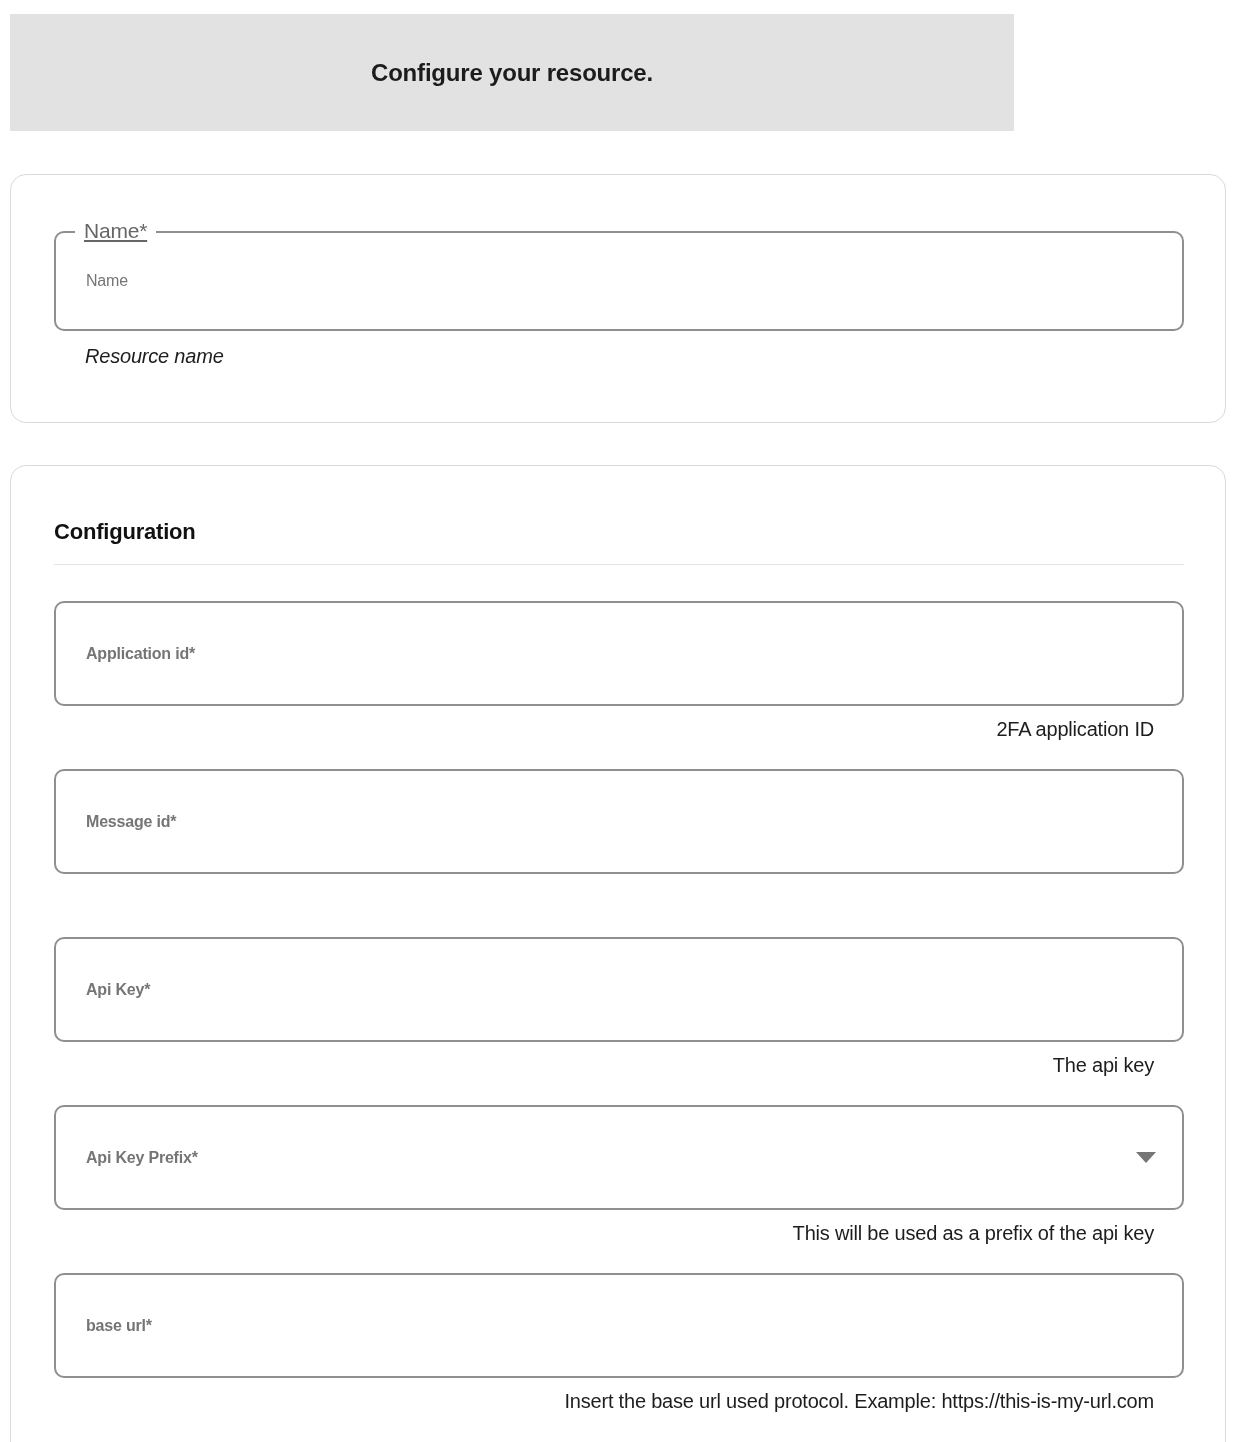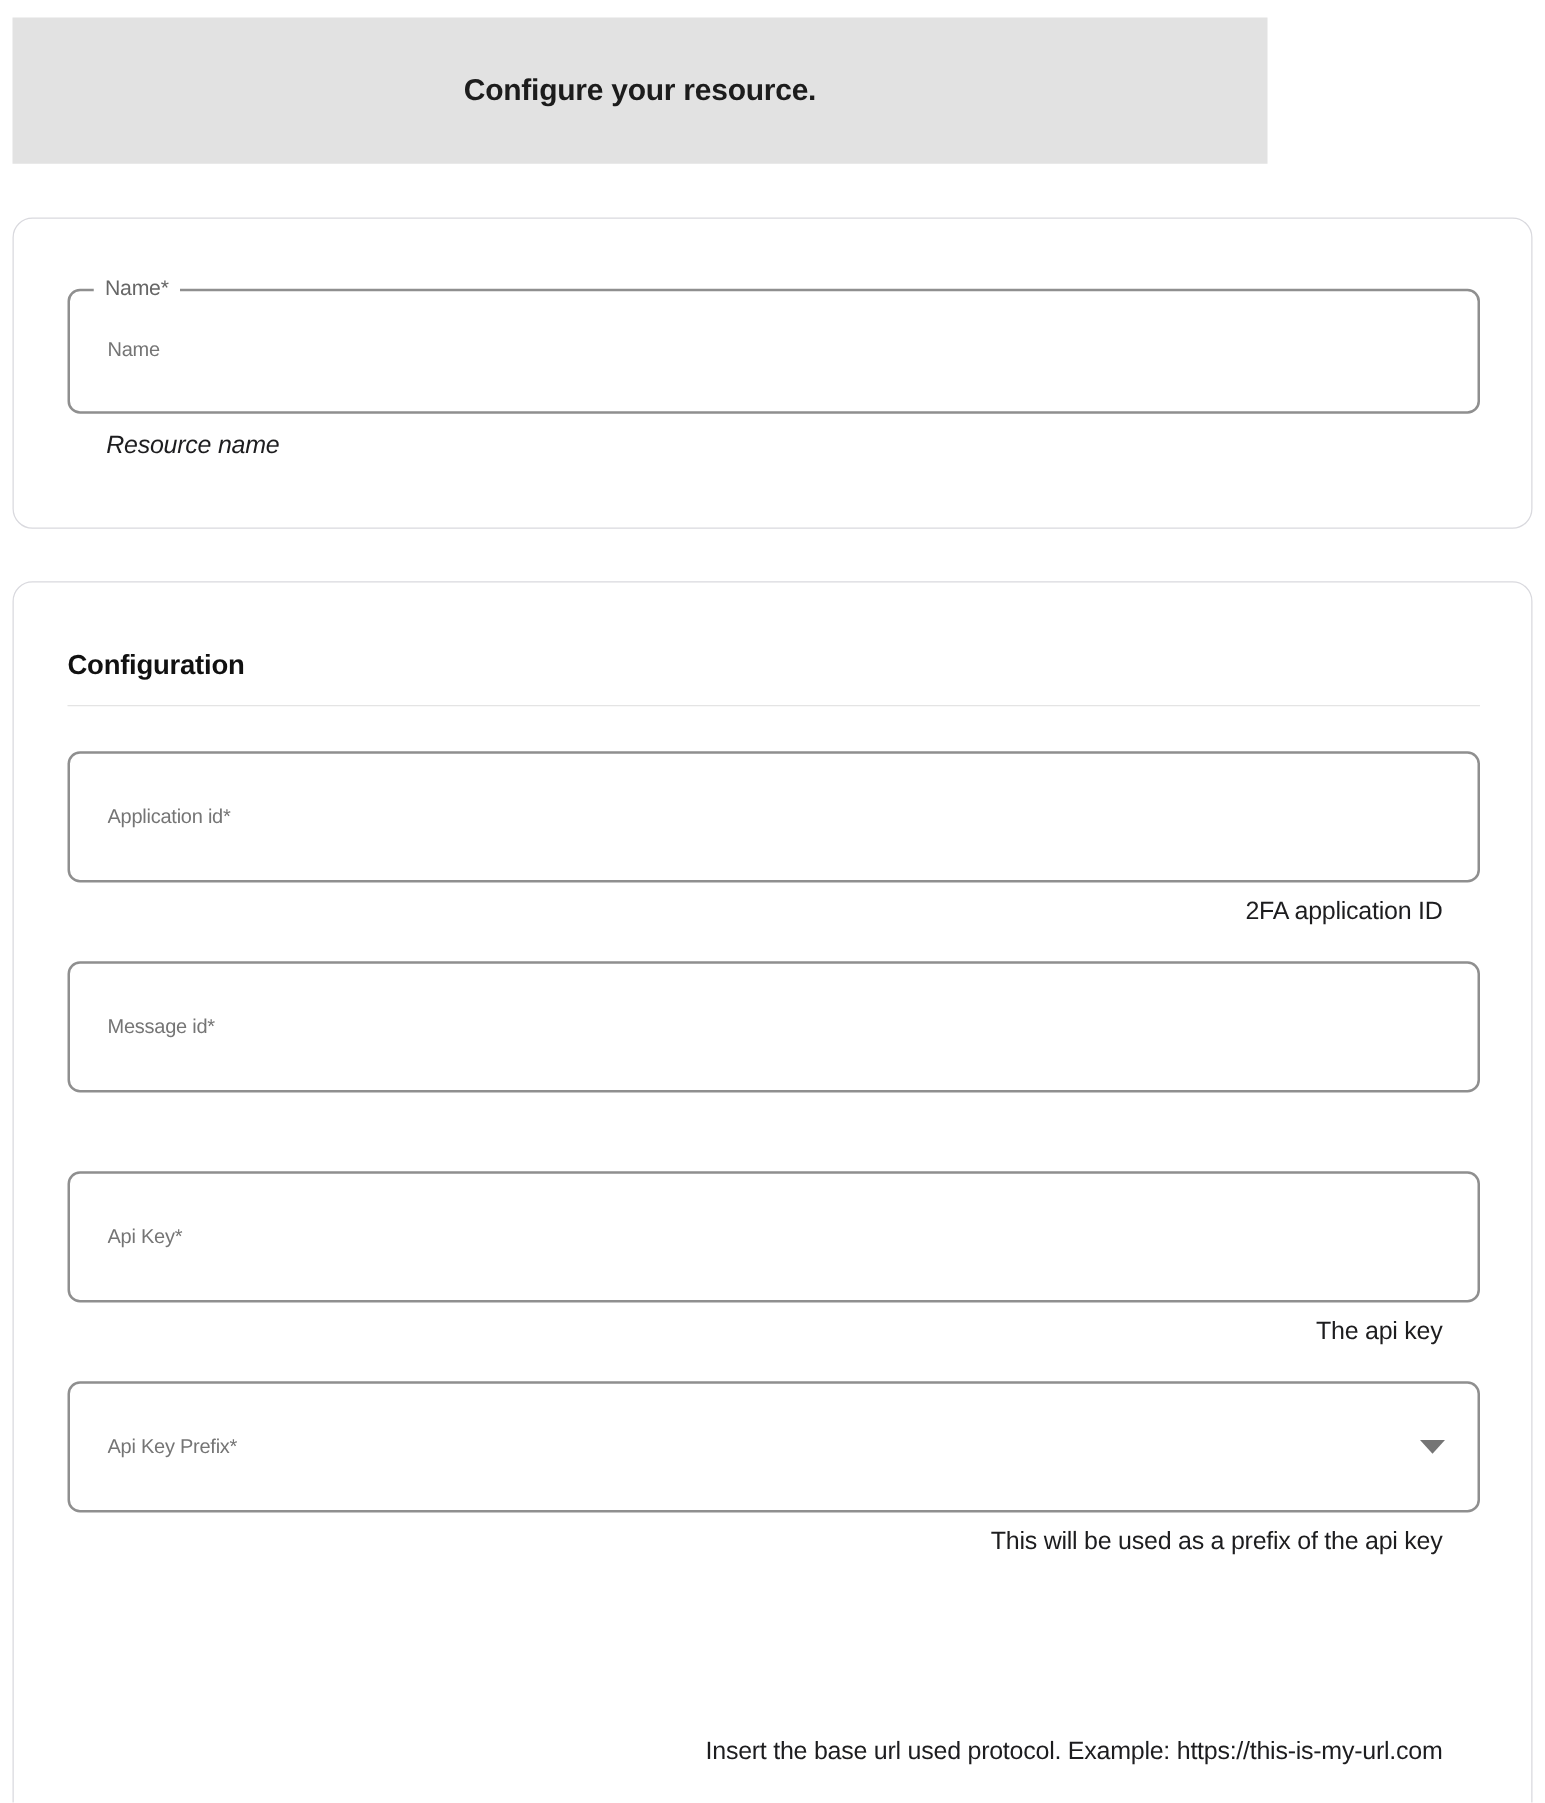--- a/index.html
+++ b/index.html
@@ -48,37 +48,37 @@
   .text-input::placeholder { color:#757575; opacity:1; }
 
   
   .name-field {
     position:absolute; left:43px; top:56px; width:1130px; height:100px;
   }
   .notch-label {
     position:absolute; top:-10px; left:21px;
     background:#ffffff;
     padding:0 9px;
-    font-size:17px; line-height:20px; color:#666666;
+    font-size:21px; line-height:20px; color:#666666;text-decoration:underline;
   }
   .helper { font-size:20px; color:#1d1d1f; }
   .helper-name { position:absolute; left:74px; top:170px;font-style:italic; }
 
   
   .config-title {
     position:absolute; left:43px; top:50px;
     font-size:22px; line-height:32px; font-weight:700; color:#111111;
   }
   .divider {
     position:absolute; left:43px; top:98px; width:1130px; height:0;
     border:none; border-top:1px solid #e4e4e4;
   }
   .field-row { position:absolute; left:43px; width:1130px; height:160px; }
   .r0 { top:135px; } .r1 { top:303px; } .r2 { top:471px; } .r3 { top:639px; } .r4 { top:807px; }
-  .field-row .text-input { position:absolute; left:0; top:0; width:1130px; height:105px; }
+  .field-row .text-input { position:absolute; left:0; top:0; width:1130px; height:105px;font-weight:bold; }
   .helper-row { position:absolute; top:117px; right:30px; white-space:nowrap; }
 
   
   .caret-down {
     position:absolute; right:28px; top:47px;
     width:0; height:0;
     border-left:10px solid transparent;
     border-right:10px solid transparent;
     border-top:11px solid #757575;
     pointer-events:auto; cursor:pointer;
@@ -117,15 +117,16 @@
     <div class="caret-down"></div>
     <div class="helper helper-row">This will be used as a prefix of the api key</div>
   </div>
 
   <div class="field-row r2">
     <input class="text-input" type="text" placeholder="Api Key*" style="">
     <div class="helper helper-row">The api key</div>
   </div>
 
   <div class="field-row r4">
+    <input class="text-input" type="text" placeholder="base url*" style="">
     <div class="helper helper-row">Insert the base url used protocol. Example: https://this-is-my-url.com</div>
   </div>
 </section>
 
 </body></html>

